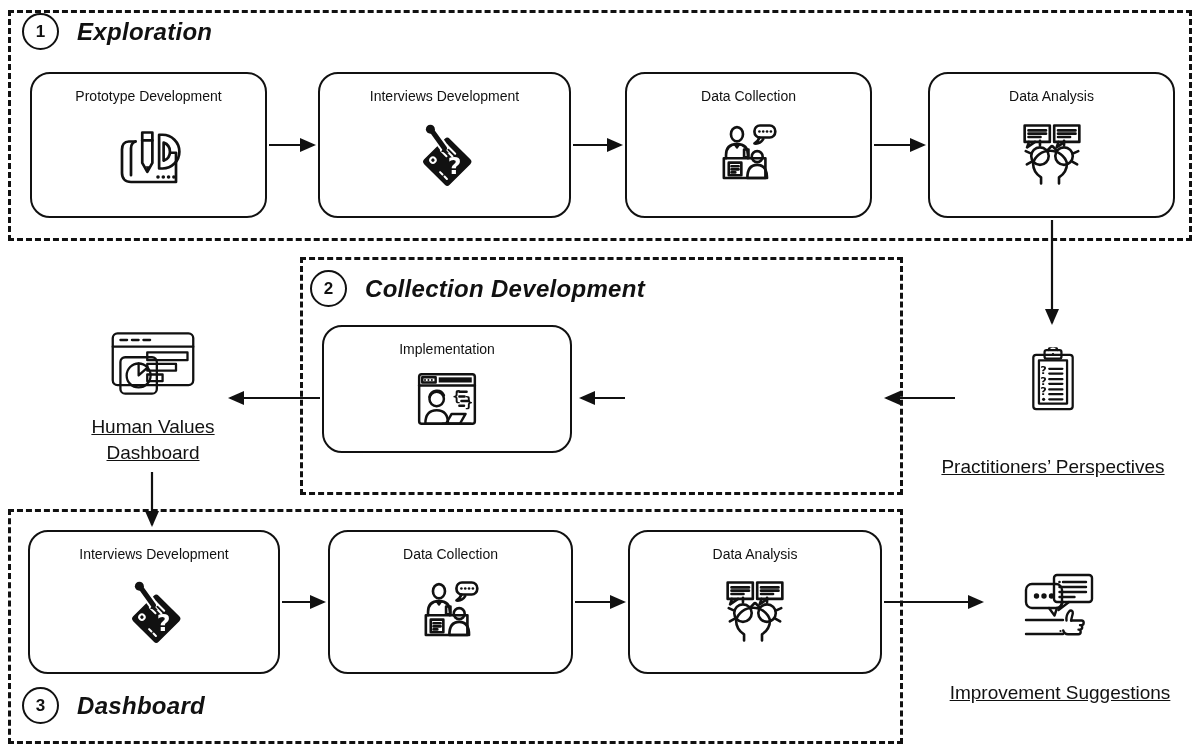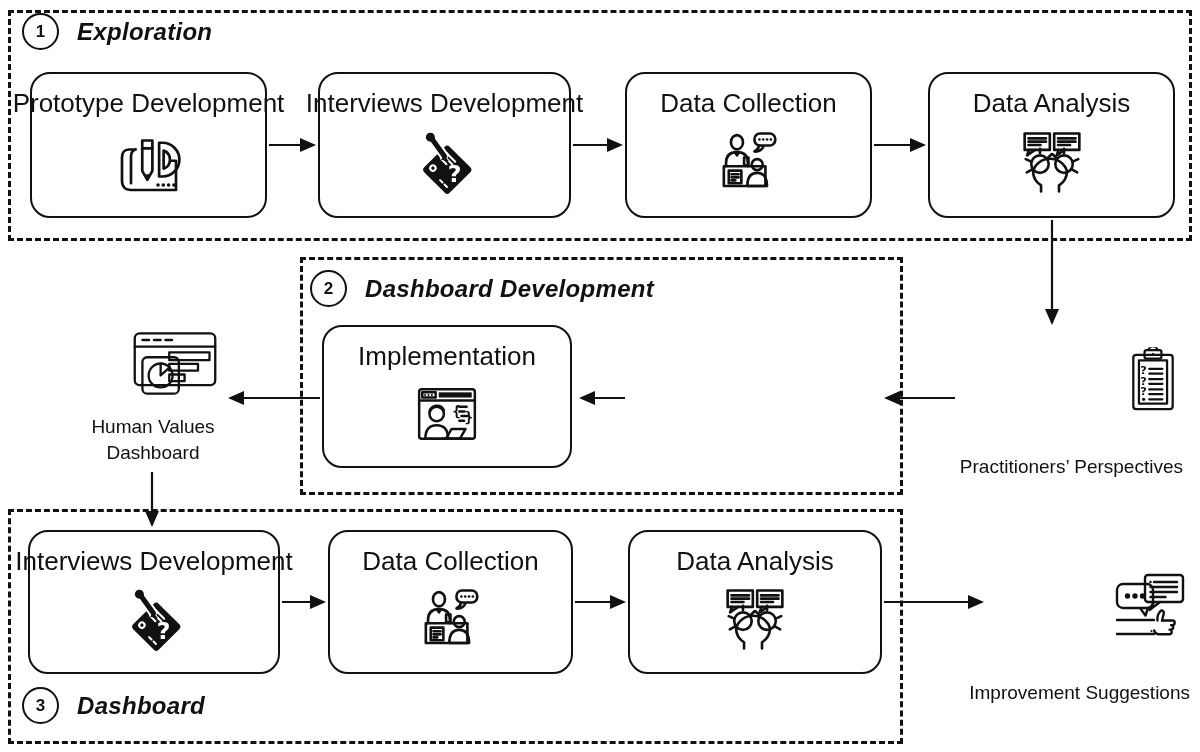--- a/index.html
+++ b/index.html
@@ -5,23 +5,23 @@
   html,body{margin:0;padding:0;background:#fff;}
   .canvas{position:relative;width:1200px;height:752px;background:#fff;
           font-family:"Liberation Sans","DejaVu Sans",sans-serif;color:#111;overflow:hidden;}
   .phase{position:absolute;box-sizing:border-box;border:3px dashed #111;z-index:1;}
   .phase-head{position:absolute;display:flex;align-items:center;gap:18px;z-index:3;}
   .num{width:37px;height:37px;box-sizing:border-box;border:2.5px solid #111;border-radius:50%;
        display:flex;align-items:center;justify-content:center;font-size:17px;font-weight:700;background:#fff;}
   .phase-title{font-size:24px;font-weight:700;font-style:italic;letter-spacing:.3px;}
   .step{position:absolute;box-sizing:border-box;border:2.2px solid #111;border-radius:20px;background:#fff;
         display:flex;flex-direction:column;align-items:center;padding:14px 8px 10px;z-index:2;}
-  .step-label{font-size:26px;white-space:nowrap;}
+  .step-label{font-size:14px;white-space:nowrap;}
   .icon-wrap{flex:1;display:flex;align-items:center;justify-content:center;}
-  .artifact{position:absolute;display:flex;flex-direction:column;align-items:flex-end;z-index:2;}
+  .artifact{position:absolute;display:flex;flex-direction:column;align-items:center;z-index:2;text-decoration:underline;}
   .artifact-label{font-size:19px;text-align:center;line-height:1.35;}
   .lbl-gap-sm{margin-top:16px;}
   .lbl-gap-md{margin-top:38px;}
   .nowrap{white-space:nowrap;}
   .connectors{position:absolute;left:0;top:0;z-index:4;pointer-events:none;}
   svg.icon{display:block;}
   .s{fill:none;stroke:#111;stroke-width:2.4;stroke-linecap:round;stroke-linejoin:round;}
   .sw{fill:none;stroke:#fff;stroke-linecap:round;stroke-linejoin:round;}
 </style>
 </head>
@@ -181,21 +181,21 @@
   <div class="phase" style="left:8px;top:10px;width:1184px;height:231px"></div>
   <div class="phase" style="left:300px;top:257px;width:603px;height:238px"></div>
   <div class="phase" style="left:8px;top:509px;width:895px;height:235px"></div>
 
   <div class="phase-head" style="left:22px;top:13px">
     <span class="num">1</span>
     <span class="phase-title">Exploration</span>
   </div>
   <div class="phase-head" style="left:310px;top:270px">
     <span class="num">2</span>
-    <span class="phase-title">Dashboard Development</span>
+    <span class="phase-title">Collection Development</span>
   </div>
   <div class="phase-head" style="left:22px;top:687px">
     <span class="num">3</span>
     <span class="phase-title">Dashboard</span>
   </div>
 
   <div class="step" style="left:30px;top:72px;width:237px;height:146px">
     <div class="step-label">Prototype Development</div>
     <div class="icon-wrap">
         <svg class="icon" width="78" height="72" viewBox="0 0 64 64">
@@ -221,21 +221,21 @@
   </div>
   <div class="step" style="left:928px;top:72px;width:247px;height:146px">
     <div class="step-label">Data Analysis</div>
     <div class="icon-wrap">
         <svg class="icon" width="78" height="70" viewBox="0 0 64 64">
           <use href="#sym-analysis"></use>
         </svg>
       </div>
   </div>
 
-  <div class="step" style="left:322px;top:325px;width:250px;height:143px">
+  <div class="step" style="left:322px;top:325px;width:250px;height:128px">
     <div class="step-label">Implementation</div>
     <div class="icon-wrap">
         <svg class="icon" width="70" height="66" viewBox="0 0 64 64">
           <use href="#sym-developer"></use>
         </svg>
       </div>
   </div>
 
   <div class="step" style="left:28px;top:530px;width:252px;height:144px">
     <div class="step-label">Interviews Development</div>

